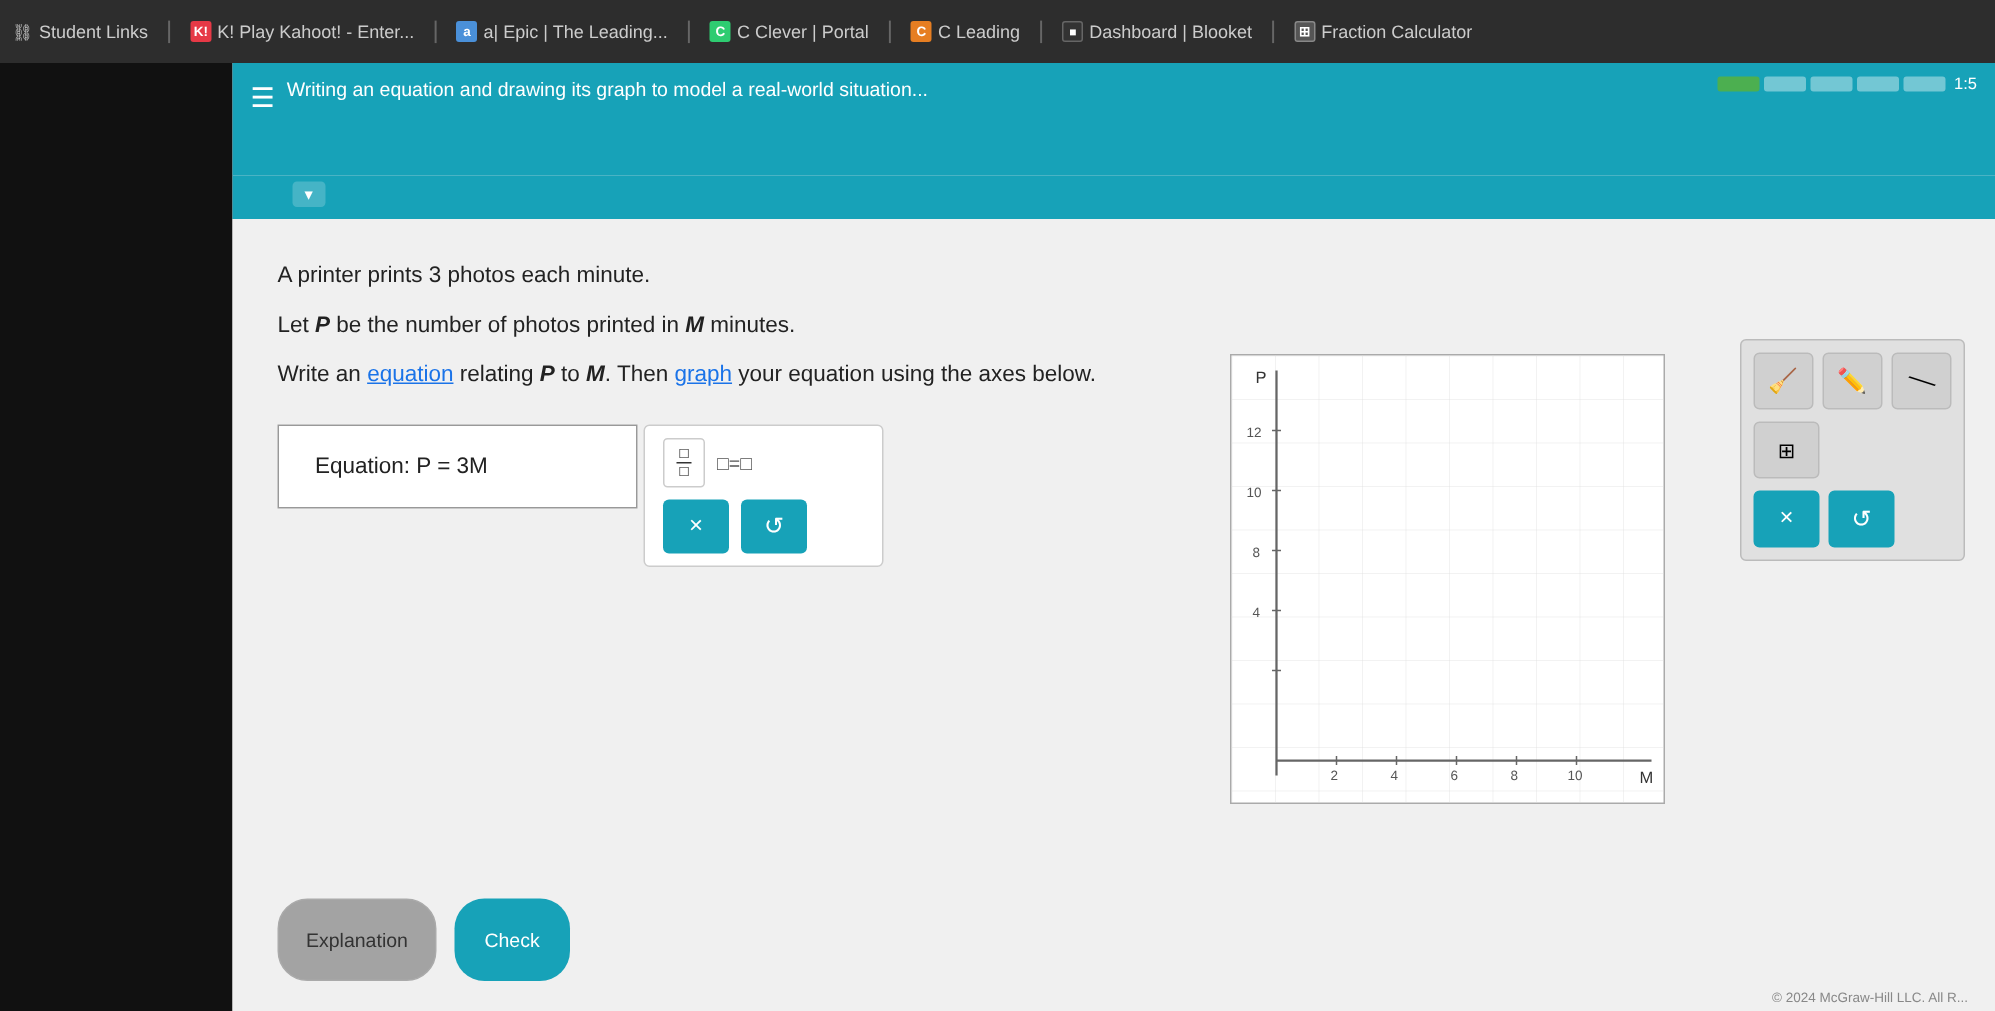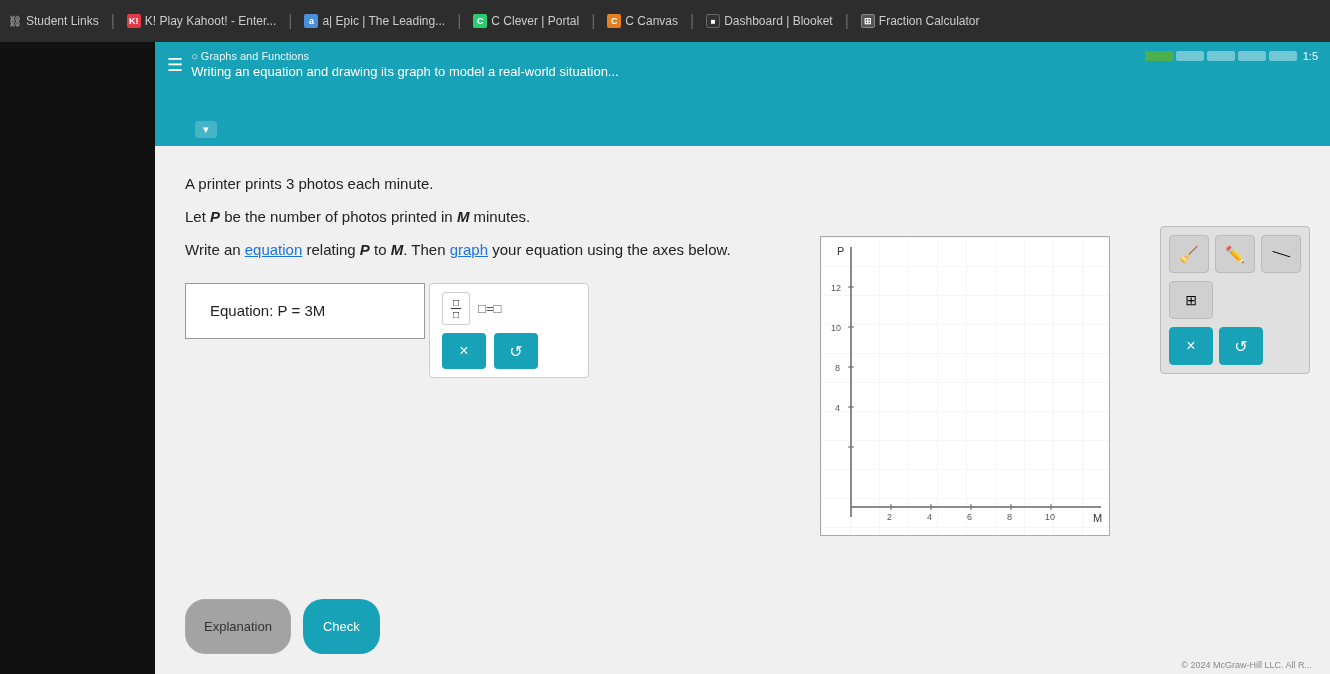--- a/index.html
+++ b/index.html
@@ -335,40 +335,39 @@
     <span>a| Epic | The Leading...</span>
   </span>
   <span class="sep">|</span>
   <span class="browser-bar-item">
     <span class="tab-icon clever">C</span>
     <span>C Clever | Portal</span>
   </span>
   <span class="sep">|</span>
   <span class="browser-bar-item">
     <span class="tab-icon canvas">C</span>
-    <span>C Canvas</span>
+    <span>C Leading</span>
   </span>
   <span class="sep">|</span>
   <span class="browser-bar-item">
     <span class="tab-icon dashboard" style="font-size:8px;">■</span>
     <span>Dashboard | Blooket</span>
   </span>
   <span class="sep">|</span>
   <span class="browser-bar-item">
     <span class="tab-icon fraction" style="font-size:9px;">⊞</span>
     <span>Fraction Calculator</span>
   </span>
 </div>
 
 <div class="main-wrapper">
 
   <div class="top-nav">
     <span class="hamburger">☰</span>
     <div class="nav-content">
-      <span class="nav-subtitle">○  Graphs and Functions</span>
       <span class="nav-title">Writing an equation and drawing its graph to model a real-world situation...</span>
     </div>
     <div class="progress-area">
       <div class="progress-bar">
         <div class="progress-segment filled"></div>
         <div class="progress-segment empty"></div>
         <div class="progress-segment empty"></div>
         <div class="progress-segment empty"></div>
         <div class="progress-segment empty"></div>
       </div>

